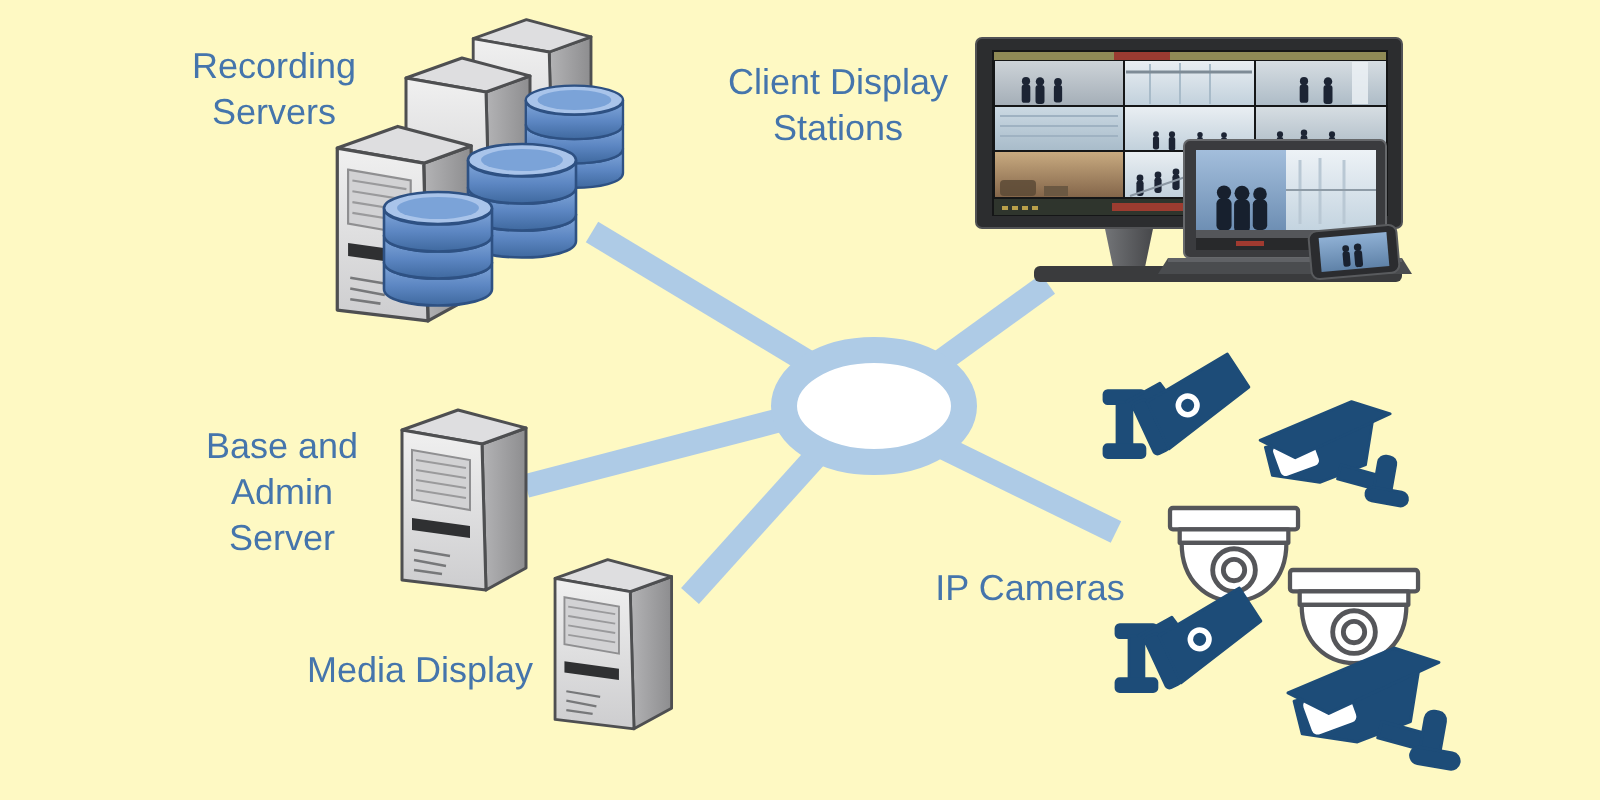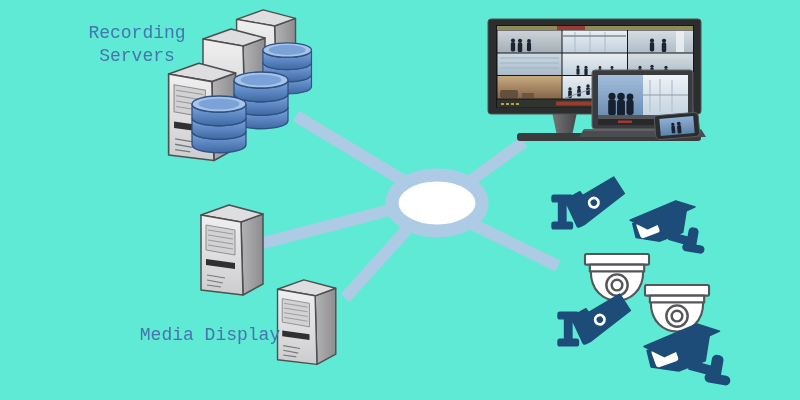--- a/index.html
+++ b/index.html
@@ -1,17 +1,17 @@
 <!DOCTYPE html>
 <html style="--connector-blue: #AECBE6; --label-blue: #4575AC; --camera-navy: #1D4C78; --database-blue: #5C86C2; --server-gray: #D9D9DB; --screen-bezel-dark: #2C2D2F;"><head>
 <meta charset="utf-8">
 <style>
   html,body{margin:0;padding:0;background:#fff;}
-  .stage{position:relative;width:800px;height:400px;overflow:hidden;background:#5eead4;
-         font-family:Liberation Mono, monospace;}
+  .stage{position:relative;width:800px;height:400px;overflow:hidden;background:#fef9c3;
+         font-family:Liberation Sans, sans-serif;}
   .stage svg{position:absolute;left:0;top:0;}
   .node-label{position:absolute;text-align:center;white-space:pre-line;
               color:var(--label-blue,#4575AC);font-size:18px;line-height:23px;}
   .navy{fill:var(--camera-navy,#1D4C78);stroke:var(--camera-navy,#1D4C78);
         stroke-width:1.5;stroke-linejoin:round;}
   .connector{stroke:var(--connector-blue,#AECBE6);}
   .outline{stroke:#4E4F51;stroke-width:1.5;stroke-linejoin:round;}
   .domeline{fill:#FFFFFF;stroke:#55565A;stroke-width:2.2;stroke-linejoin:round;}
 </style>
 </head>
@@ -245,14 +245,20 @@
     <use href="#boxcam" transform="translate(630,199) scale(0.88)"></use>
     <use href="#domecam" transform="translate(585,254) scale(0.97)"></use>
     <use href="#domecam" transform="translate(645,285) scale(0.97)"></use>
     <use href="#bulletcam" transform="translate(558,290) scale(0.93)"></use>
     <use href="#boxcam" transform="translate(644,322) scale(1.02)"></use>
   </g>
 </svg>
 
   <div class="node-label" style="left:37px;top:22px;width:200px;">Recording
 Servers</div>
+  <div class="node-label" style="left:319px;top:30px;width:200px;">Client Display
+Stations</div>
+  <div class="node-label" style="left:41px;top:212px;width:200px;">Base and
+Admin
+Server</div>
   <div class="node-label" style="left:110px;top:324px;width:200px;">Media Display</div>
+  <div class="node-label" style="left:415px;top:283px;width:200px;">IP Cameras</div>
 </div>
 
 </body></html>

